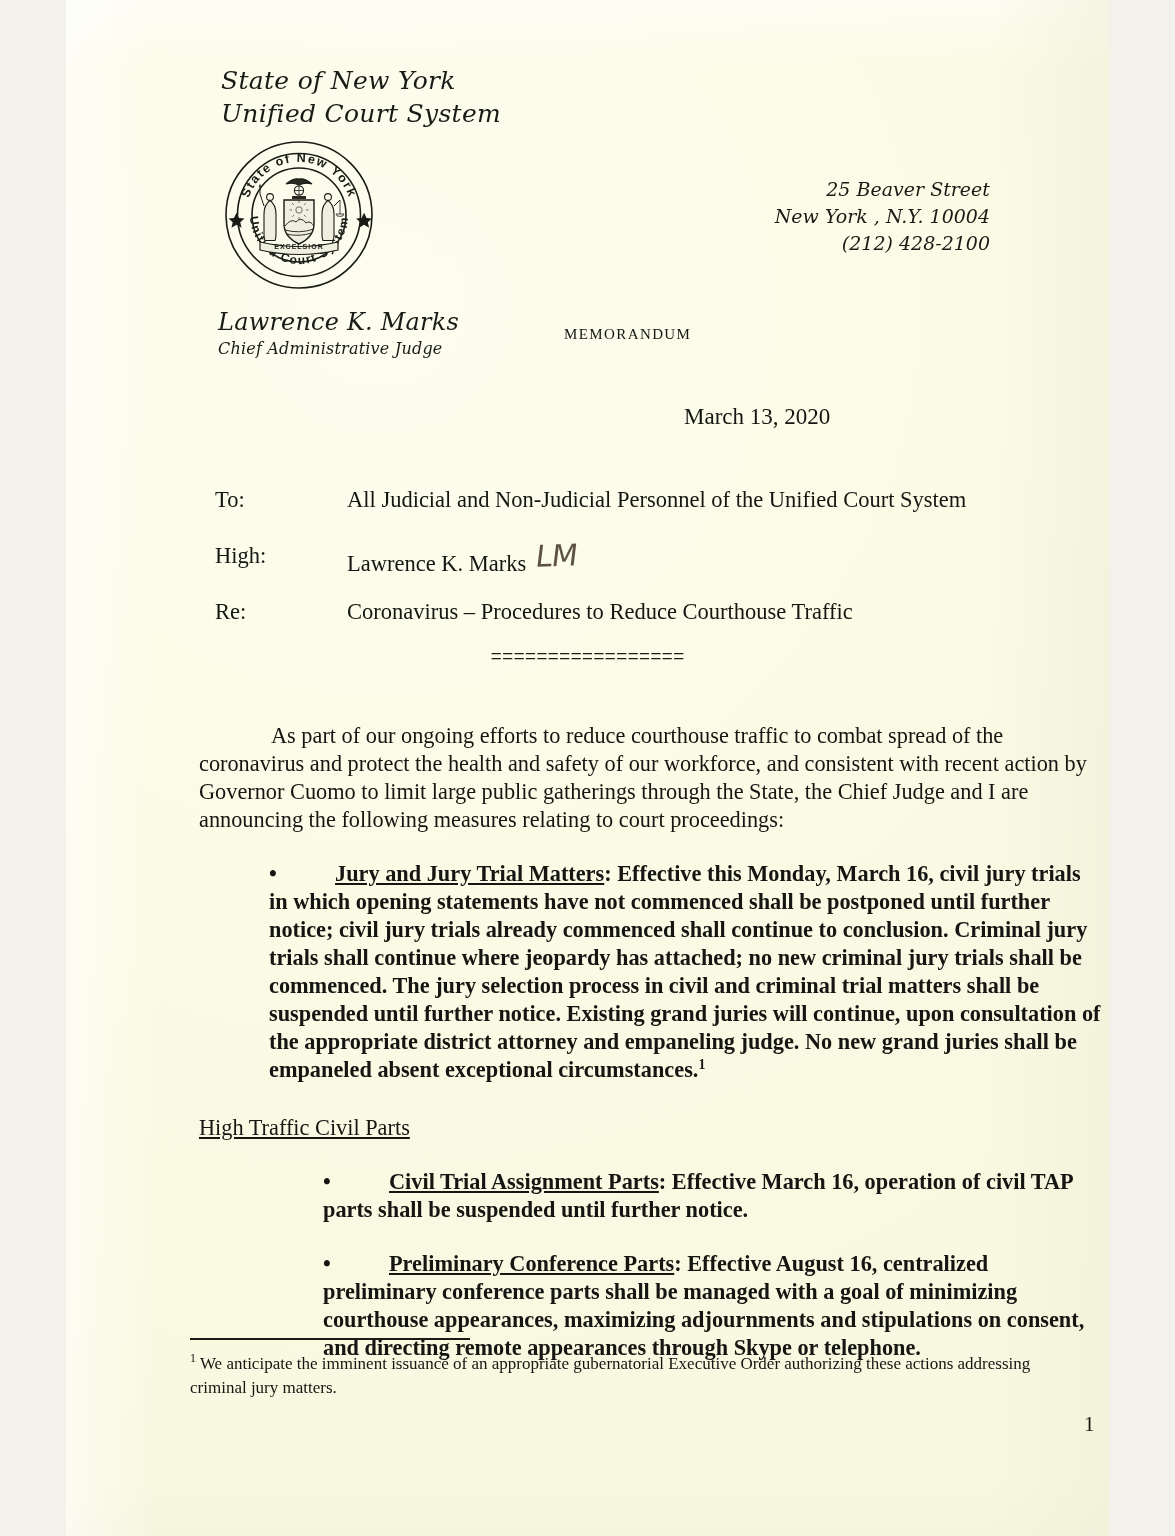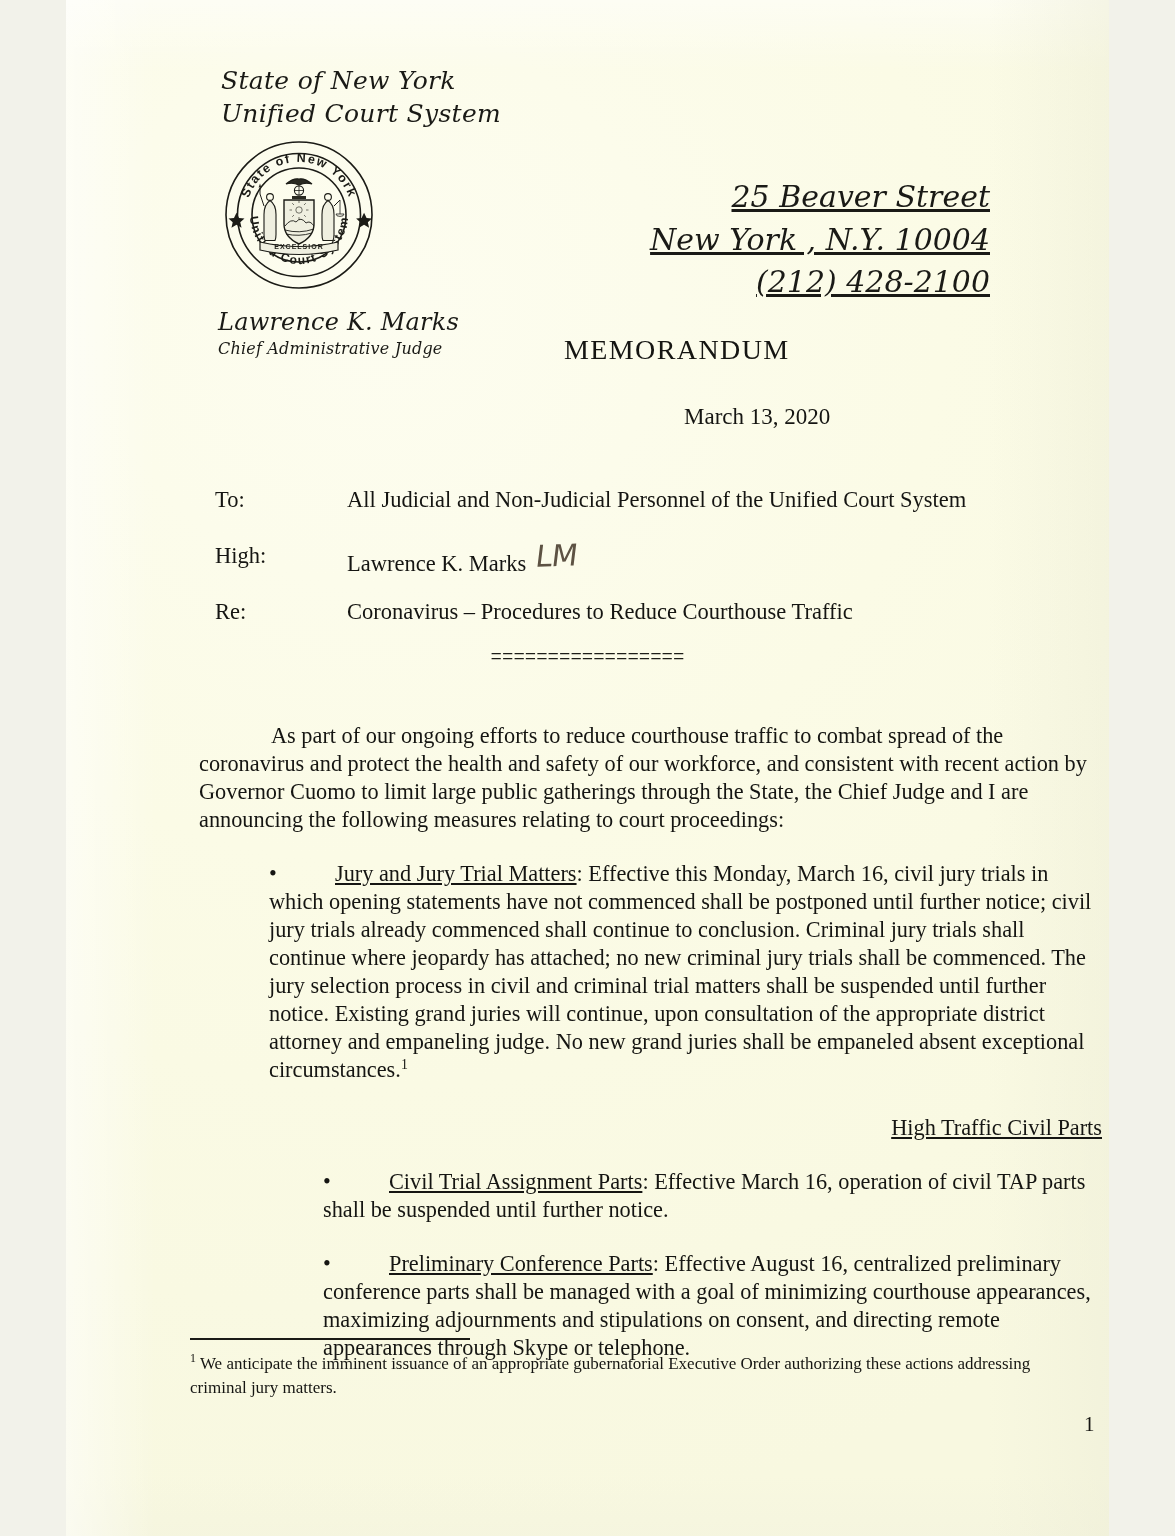--- a/index.html
+++ b/index.html
@@ -81,29 +81,28 @@
     margin-top: 2px;
   }
 
   #address-block {
     position: absolute;
     right: 119px;
     top: 176px;
     text-align: right;
     line-height: 1.42;
   }
-  #address-block div { font-size: 30px; white-space: nowrap; text-decoration: underline; }
+  #address-block div { font-size: 19px; white-space: nowrap; }
 
   #memo-title {
     position: absolute;
     left: 498px;
     top: 326px;
-    font-size: 28px;
+    font-size: 15px;
     letter-spacing: 1.4px;
-    margin-top: 8px;
   }
 
   #memo-date {
     position: absolute;
     left: 618px;
     top: 404px;
     font-size: 23px;
   }
 
   
@@ -169,35 +168,35 @@
     text-indent: 72px;
     margin-bottom: 20px;
     text-align: left;
   }
   .bullet-para {
     position: relative;
     margin-left: 70px;
     margin-top: 26px;
     margin-bottom: 22px;
     text-indent: 0;
+    font-weight: bold;
   }
   .bullet-para.sub {
     margin-left: 124px;
   }
   .bullet-mark {
     display: inline-block;
     width: 66px;
     text-indent: 0;
   }
   .u { text-decoration: underline; text-underline-offset: 2px; }
   .heading-u {
     margin-top: 30px;
     margin-bottom: 4px;
     text-indent: 0;
-    text-align: right;
   }
   .heading-u span { text-decoration: underline; text-underline-offset: 2px; }
   sup { font-size: 0.62em; vertical-align: super; line-height: 0; }
 
   
   #footnote-rule {
     position: absolute;
     left: 124px;
     top: 1338px;
     width: 280px;

